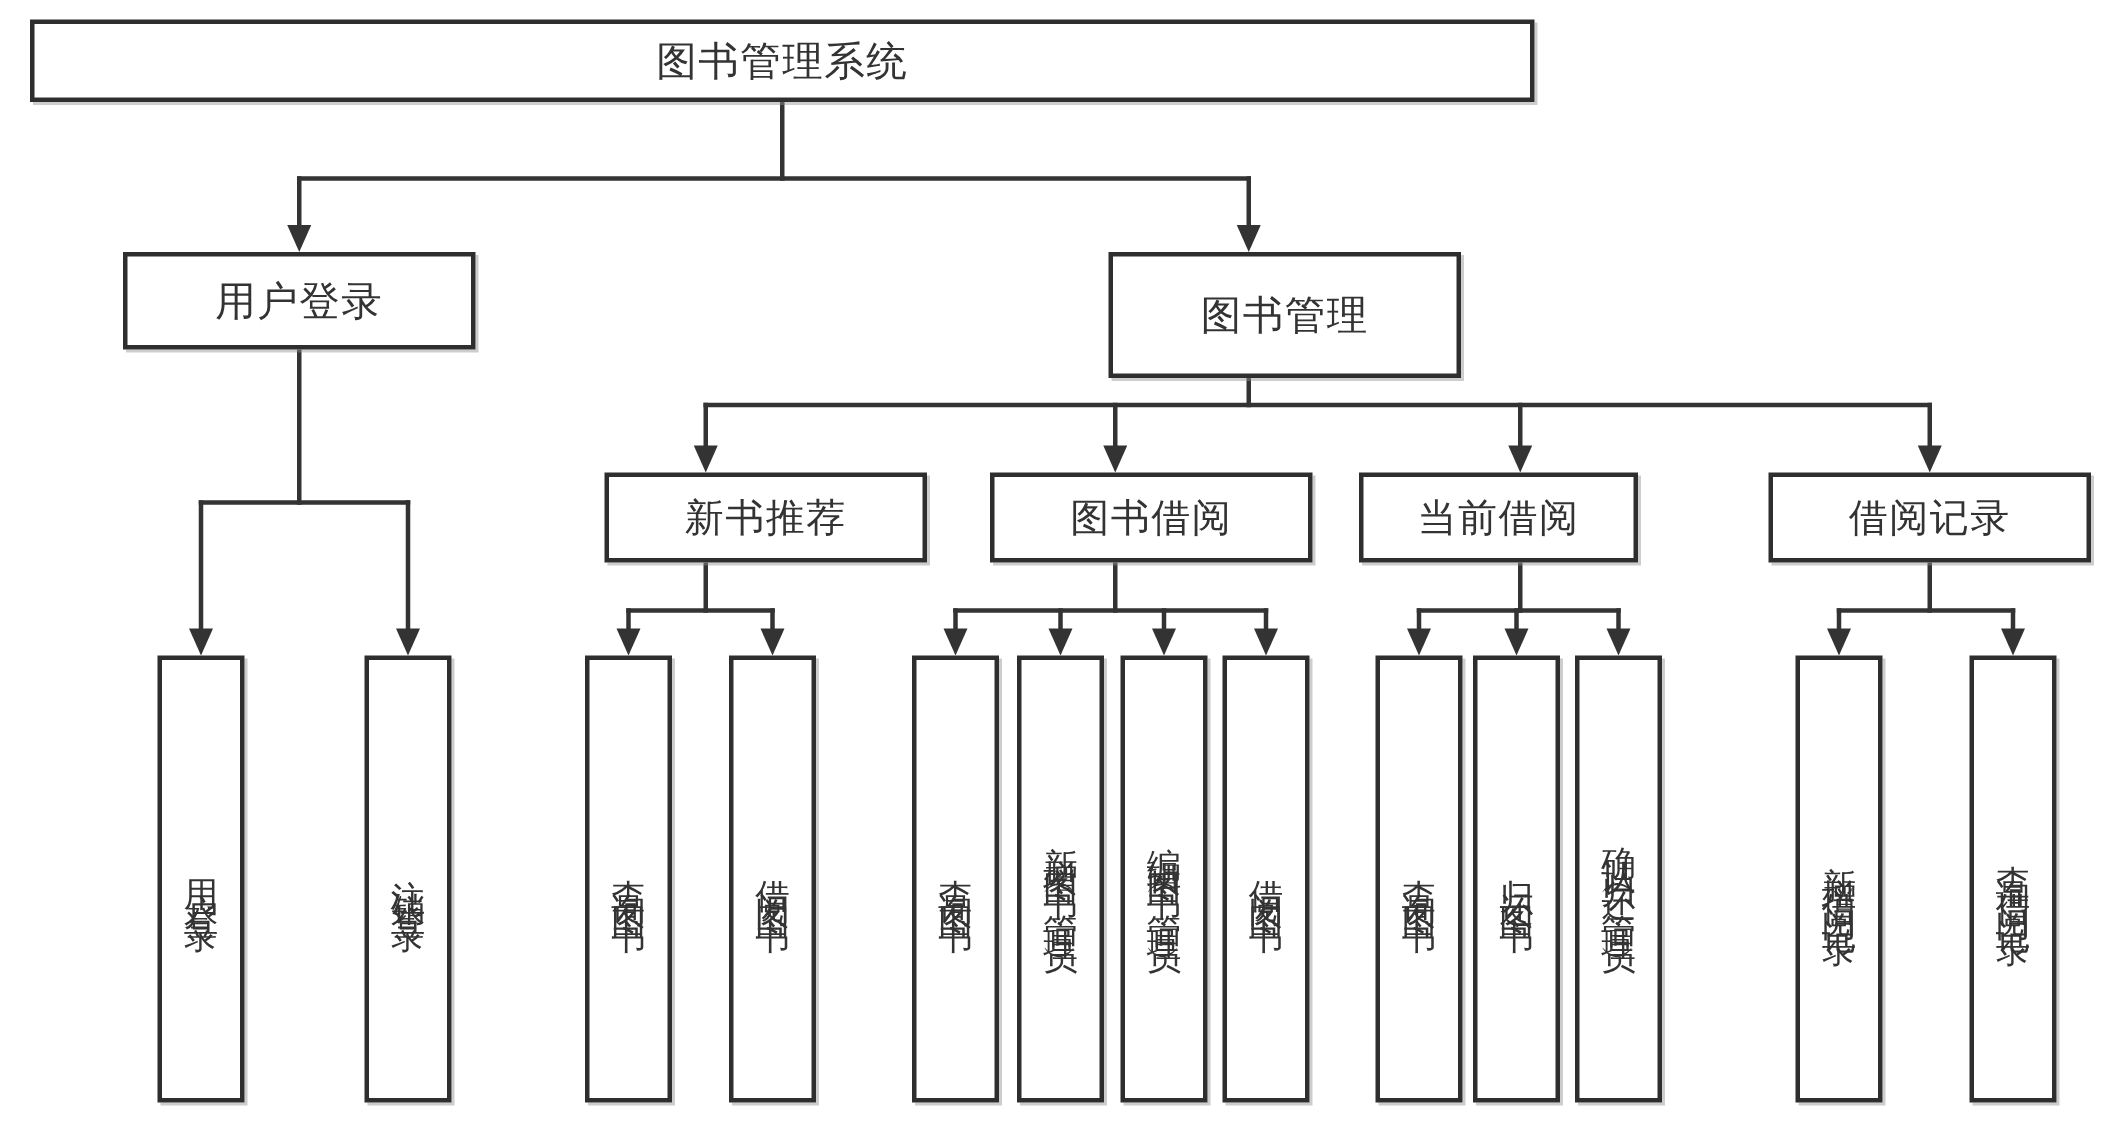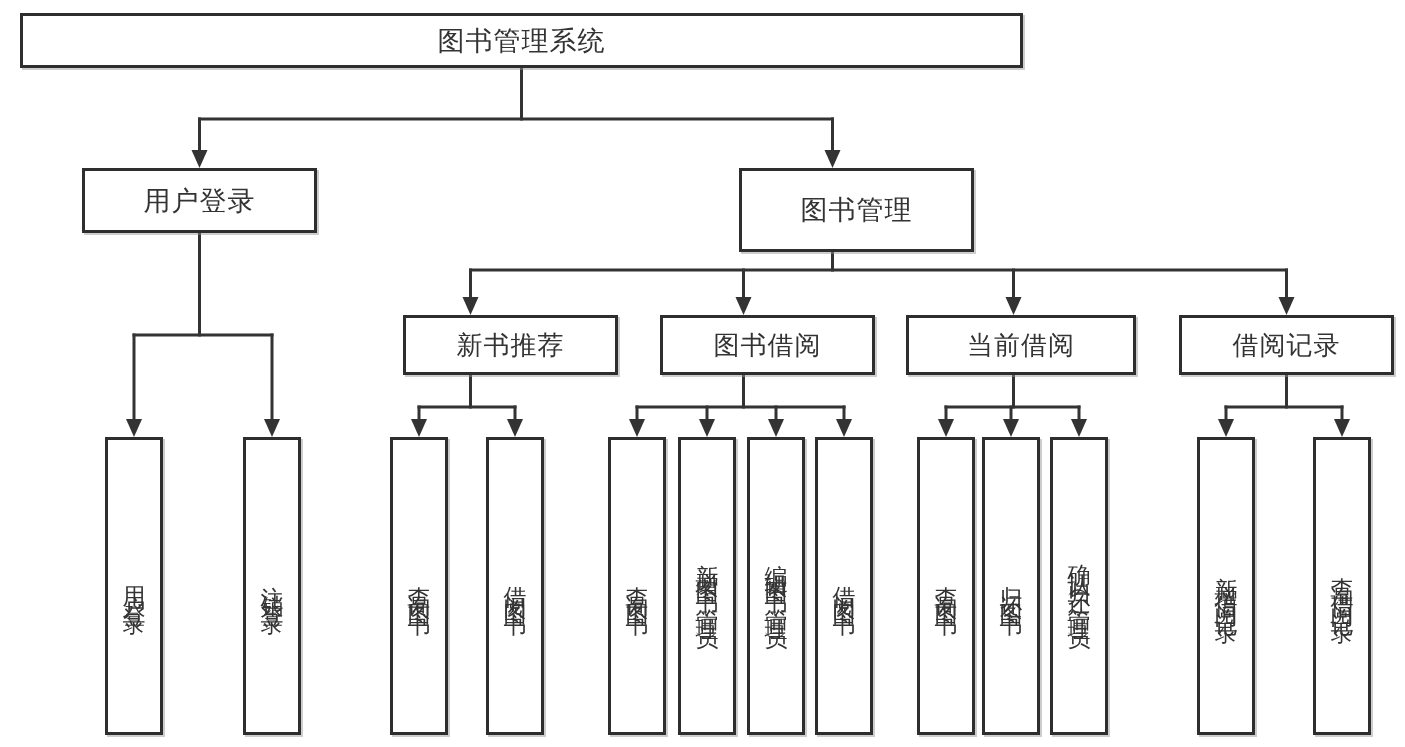--- a/index.html
+++ b/index.html
@@ -28,21 +28,21 @@
     font-size:23px;
     letter-spacing:9px;
     line-height:1;
   }
   
   [data-name="node-root"]{left:20px;top:13px;width:1003px;height:55px;}
   [data-name="node-user-login"]{left:82px;top:168px;width:235px;height:65px;}
   [data-name="node-book-mgmt"]{left:715px;top:168px;width:235px;height:84px;margin-left:24px;}
   [data-name="node-new-book-rec"]{left:363px;top:315px;width:215px;height:60px;font-size:26px;margin-left:40px;}
   [data-name="node-book-borrow"]{left:660px;top:315px;width:215px;height:60px;font-size:26px;}
-  [data-name="node-current-borrow"]{left:906px;top:315px;width:230px;height:60px;font-size:26px;}
+  [data-name="node-current-borrow"]{left:906px;top:315px;width:186px;height:60px;font-size:26px;}
   [data-name="node-borrow-records"]{left:1179px;top:315px;width:215px;height:60px;font-size:26px;}
   [data-name="leaf-user-login"]{left:105px;}
   [data-name="leaf-logout"]{left:243px;}
   [data-name="leaf-rec-query-books"]{left:390px;}
   [data-name="leaf-rec-borrow-books"]{left:486px;}
   [data-name="leaf-bb-query-books"]{left:608px;}
   [data-name="leaf-bb-add-books"]{left:678px;}
   [data-name="leaf-bb-edit-books"]{left:747px;}
   [data-name="leaf-bb-borrow-books"]{left:815px;}
   [data-name="leaf-cb-query-books"]{left:917px;}

